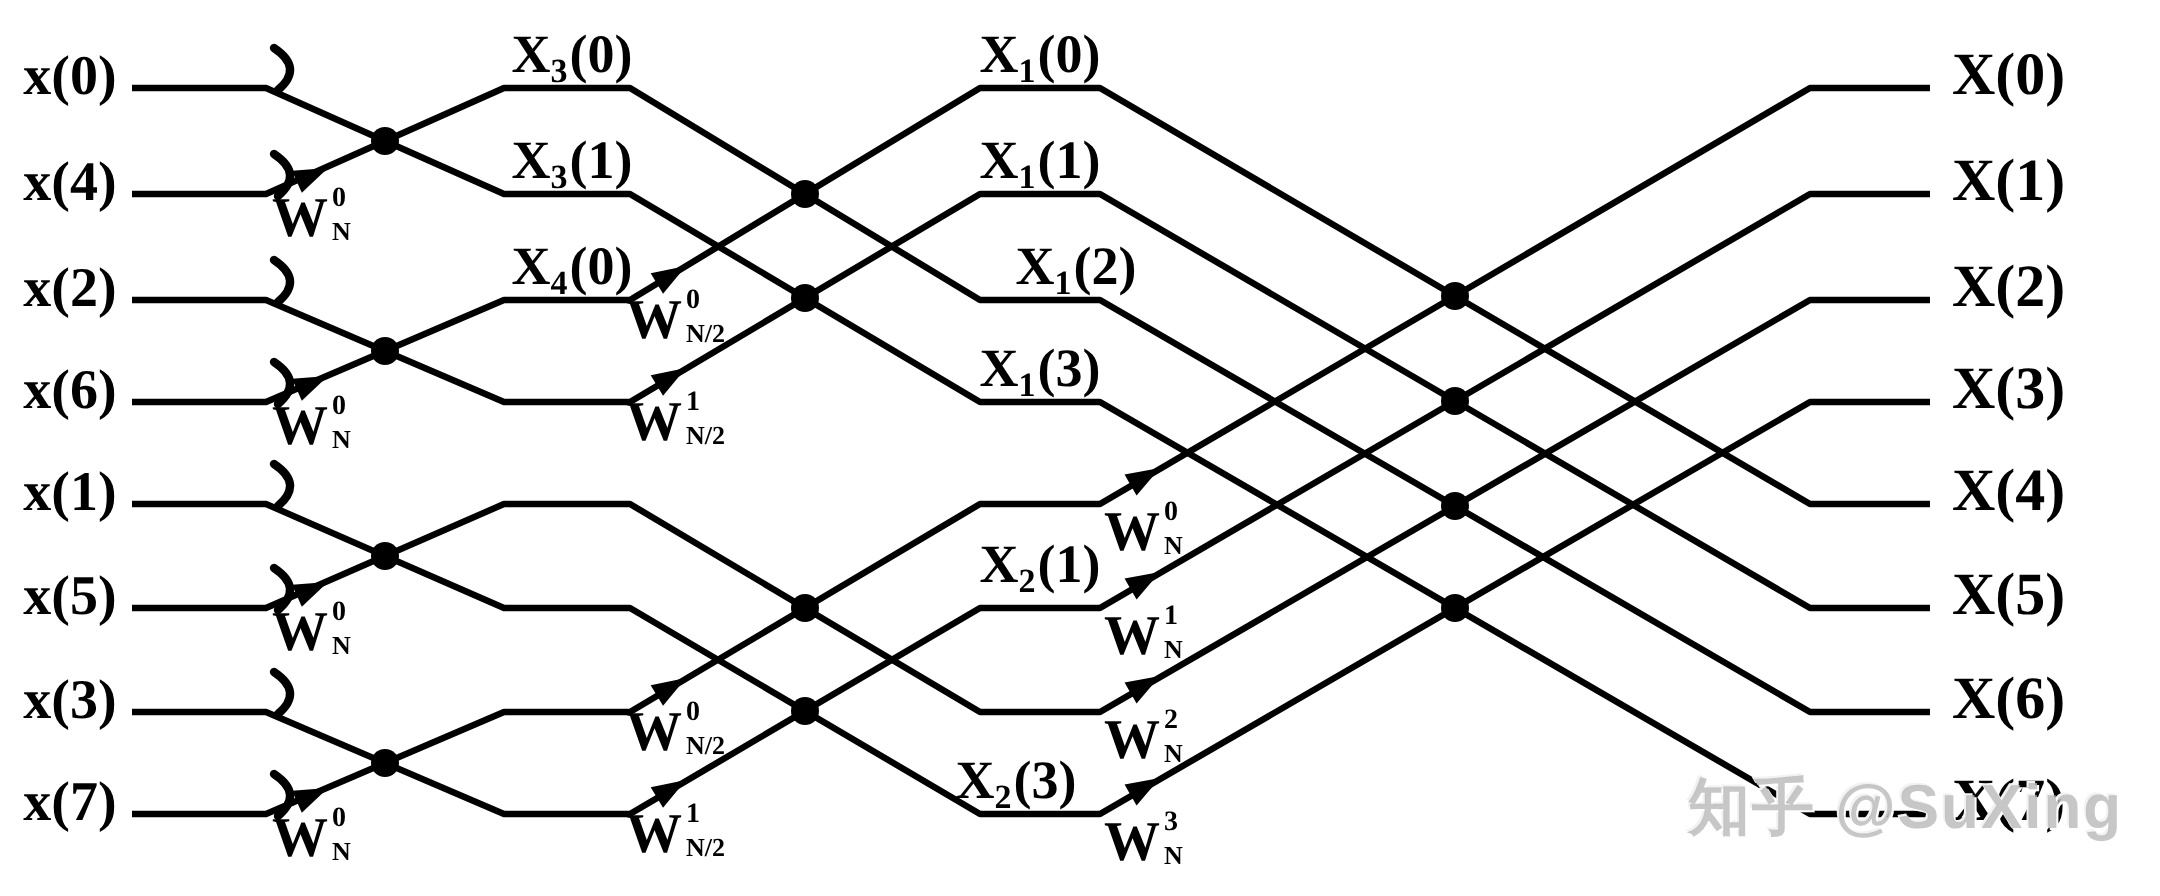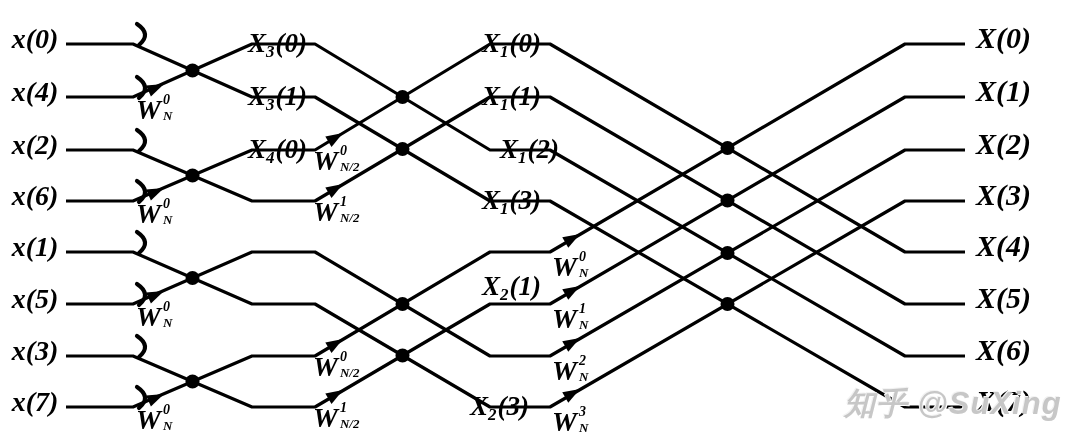--- a/index.html
+++ b/index.html
@@ -1,22 +1,22 @@
 <!DOCTYPE html>
 <html><head>
 <meta charset="utf-8">
 <style>
   html,body{margin:0;padding:0;background:#ffffff;}
   #stage{position:relative;width:1080px;height:448px;background:#ffffff;overflow:hidden;
-         font-family:"Liberation Serif","DejaVu Serif",serif;color:#000;font-style:italic;}
+         font-family:"Liberation Serif","DejaVu Serif",serif;color:#000;}
   #flow-svg{position:absolute;left:0;top:0;width:1080px;height:448px;}
   .lbl{position:absolute;font-weight:700;white-space:nowrap;line-height:30px;}
   .in-lbl{left:6px;width:58px;font-size:28px;text-align:center;height:30px;}
   .out-lbl{left:976px;font-size:30px;height:30px;}
-  .mid-lbl{width:76px;font-size:27px;text-align:left;line-height:30px;margin-top:16px;}
+  .mid-lbl{width:76px;font-size:27px;text-align:center;line-height:30px;}
   .mid-lbl sub{font-size:17px;line-height:1;vertical-align:-5px;margin:0 1px 0 0;}
   .w-lbl{position:absolute;font-weight:700;display:flex;align-items:flex-start;white-space:nowrap;}
   .w-lbl .base{font-size:28px;line-height:1;}
   .w-lbl .ss{display:flex;flex-direction:column;align-items:flex-start;margin-left:2px;margin-top:-3px;}
   .w-lbl .sup{font-size:14px;line-height:1;}
   .w-lbl .sub{font-size:13px;line-height:1;margin-top:2px;}
   #watermark{position:absolute;left:844px;top:383px;font-family:"Liberation Sans",sans-serif;
              font-weight:700;font-size:31px;letter-spacing:1px;color:rgba(185,185,185,0.8);
              text-shadow:1px 1px 0 #ffffff,-1px -1px 0 #f2f2f2;white-space:nowrap;}
 </style>
@@ -100,21 +100,21 @@
 
   <div class="lbl mid-lbl" style="left:248px;top:12px"><span>X</span><sub>3</sub><span>(0)</span></div>
   <div class="lbl mid-lbl" style="left:248px;top:65px"><span>X</span><sub>3</sub><span>(1)</span></div>
   <div class="lbl mid-lbl" style="left:248px;top:118px"><span>X</span><sub>4</sub><span>(0)</span></div>
 
   <div class="lbl mid-lbl" style="left:482px;top:12px"><span>X</span><sub>1</sub><span>(0)</span></div>
   <div class="lbl mid-lbl" style="left:482px;top:65px"><span>X</span><sub>1</sub><span>(1)</span></div>
   <div class="lbl mid-lbl" style="left:500px;top:118px"><span>X</span><sub>1</sub><span>(2)</span></div>
   <div class="lbl mid-lbl" style="left:482px;top:169px"><span>X</span><sub>1</sub><span>(3)</span></div>
 
-  <div class="lbl mid-lbl" style="left:482px;top:255px"><span>X</span><sub>2</sub><span>(1)</span></div>
+  <div class="lbl mid-lbl" style="left:482px;top:267px"><span>X</span><sub>2</sub><span>(1)</span></div>
   <div class="lbl mid-lbl" style="left:470px;top:375px"><span>X</span><sub>2</sub><span>(3)</span></div>
 
   <div class="w-lbl" style="left:136px;top:96px">
       <span class="base">W</span>
       <span class="ss">
         <span class="sup">0</span>
         <span class="sub">N</span>
       </span>
     </div>
   <div class="w-lbl" style="left:136px;top:200px">

